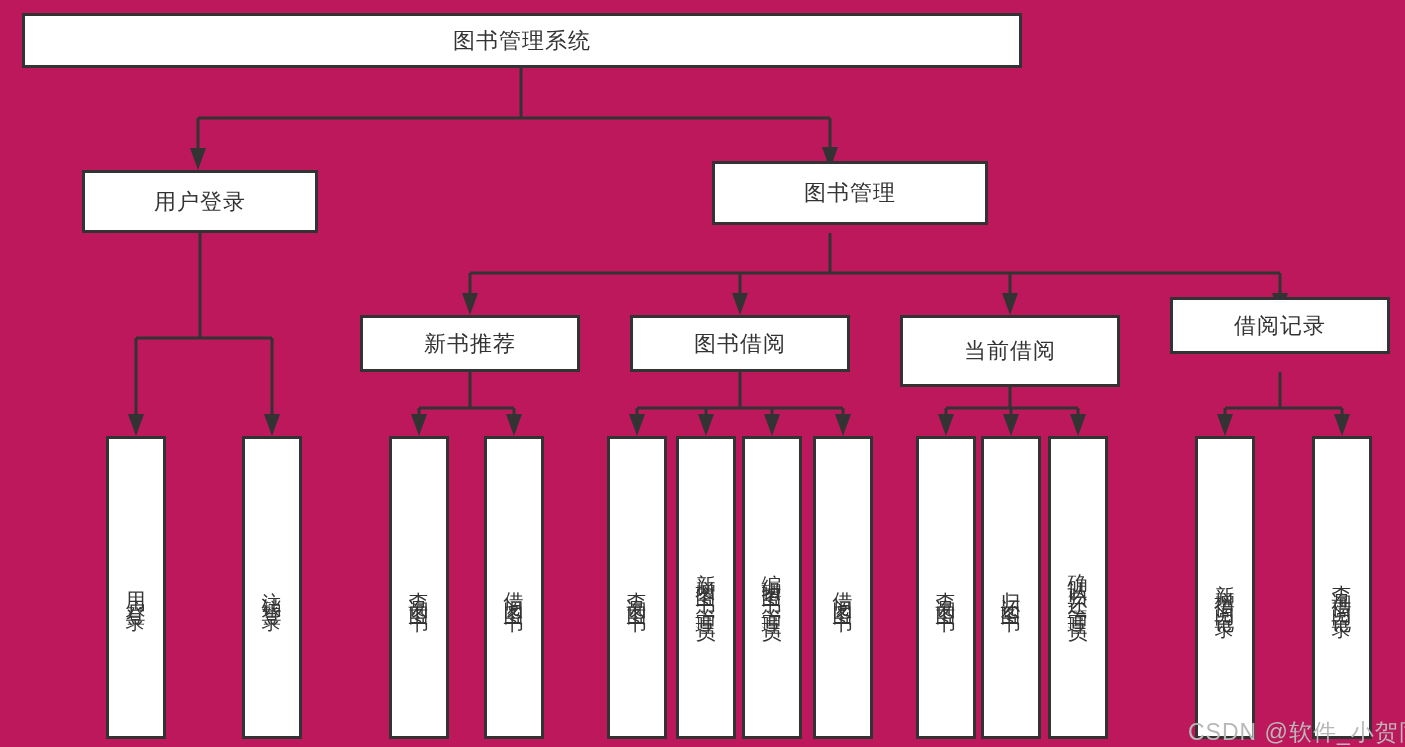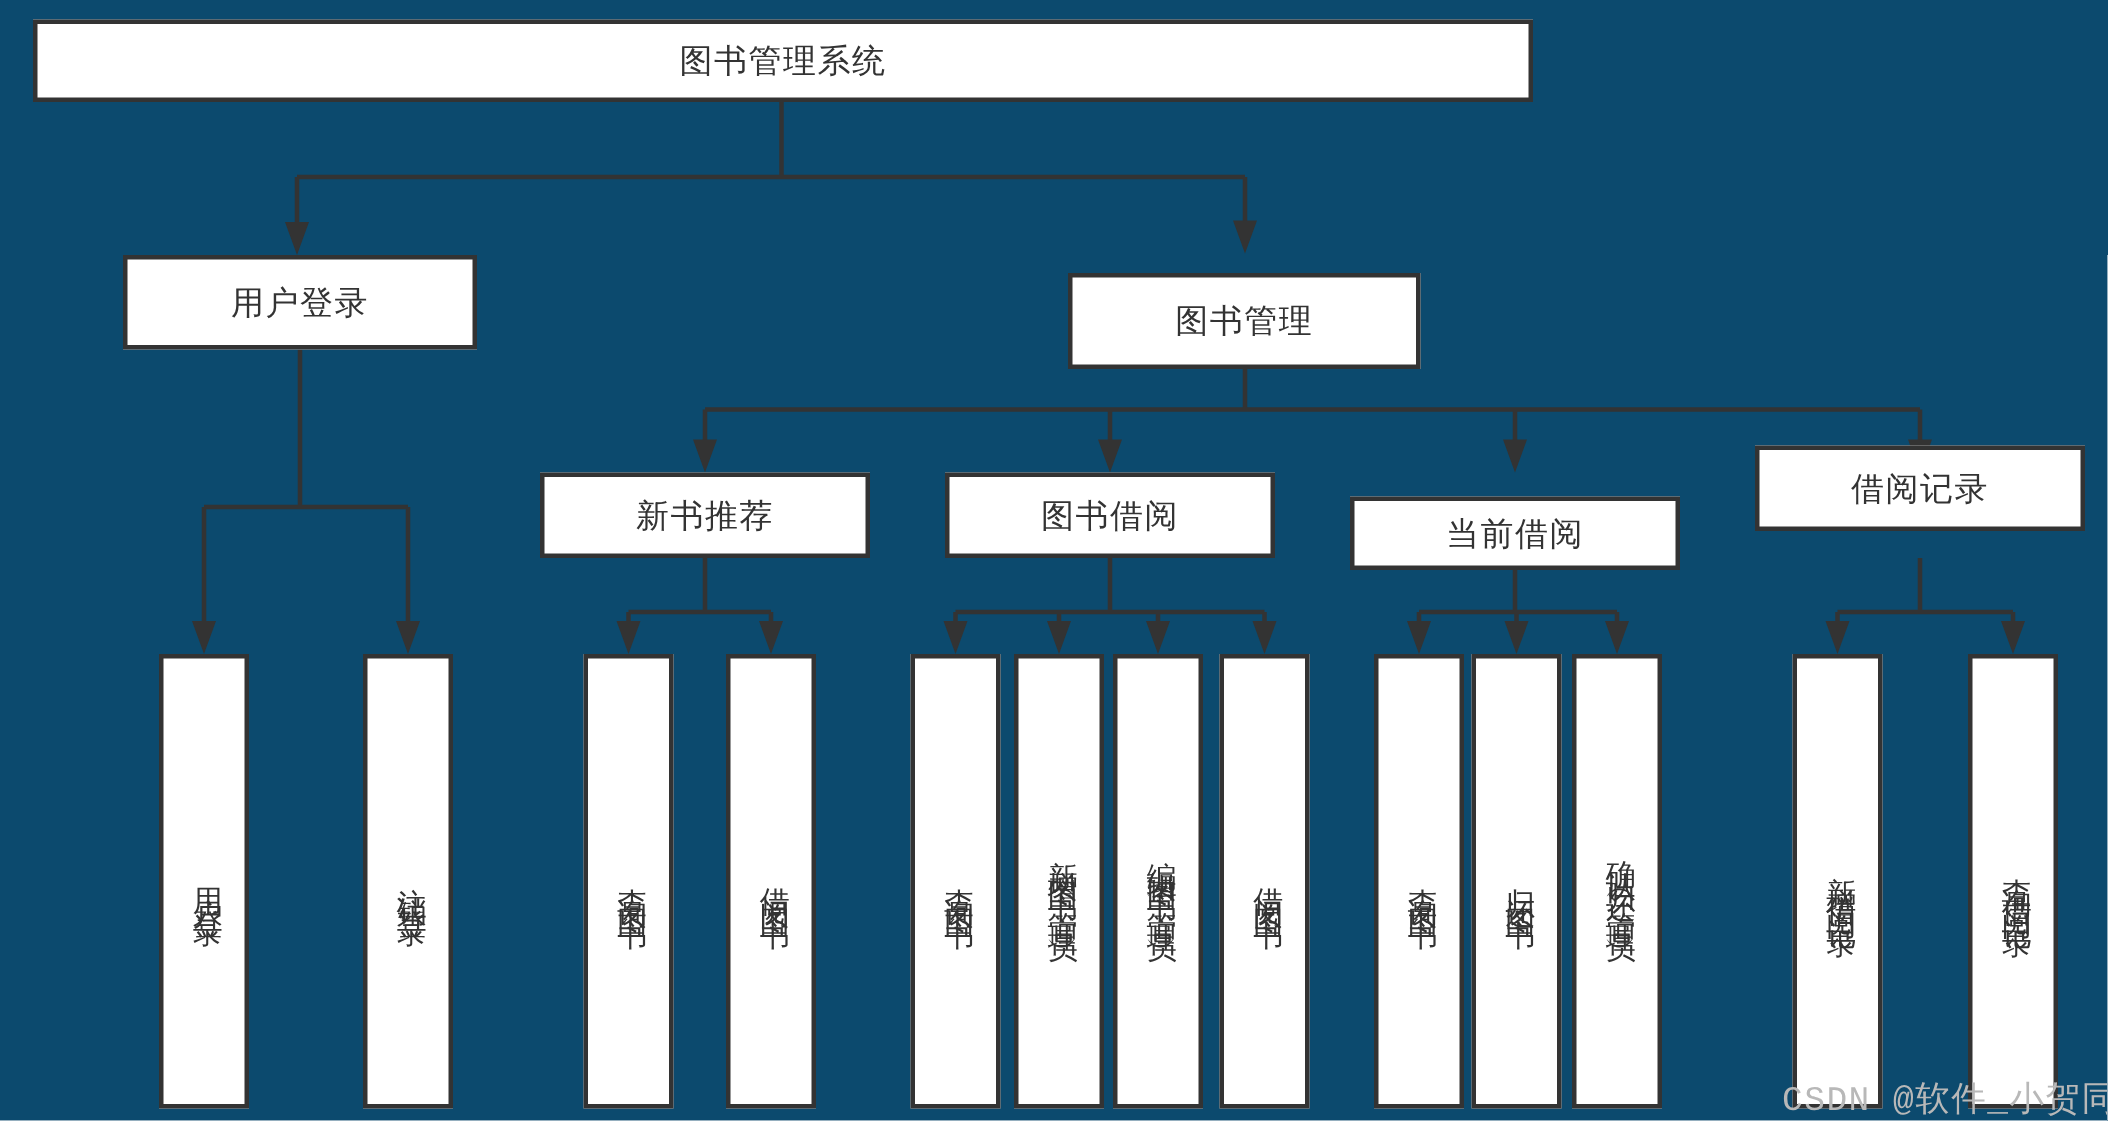--- a/index.html
+++ b/index.html
@@ -5,23 +5,23 @@
   :root{
     --line: #333333;
     --boxbg: #ffffff;
     --text: #333333;
     --wm: #b8b8b8;
   }
   html,body{margin:0;padding:0;background:#ffffff;}
   .canvas{
     position:relative;
     width:1405px;height:747px;
-    background:#0c4a6e;
+    background:#be185d;
     overflow:hidden;
-    font-family:Liberation Mono, monospace;
+    font-family:Liberation Sans, sans-serif;
   }
   .connectors{position:absolute;left:0;top:0;width:1405px;height:747px;}
   .connectors path{stroke:var(--line);stroke-width:3;fill:none;}
   .connectors polygon{fill:var(--line);stroke:none;}
   .node{
     position:absolute;
     box-sizing:border-box;
     border:3px solid var(--line);
     background:var(--boxbg);
     color:var(--text);
@@ -90,25 +90,25 @@
     <g>
       <path d="M1280,372 V408 M1225,408 H1342 M1225,408 V416 M1342,408 V416"></path>
       <polygon points="1217,414 1233,414 1225,436"></polygon>
       <polygon points="1334,414 1350,414 1342,436"></polygon>
     </g>
   </svg>
 
   <div class="node" style="left:22px;top:13px;width:1000px;height:55px;">图书管理系统</div>
 
   <div class="node" style="left:82px;top:170px;width:236px;height:63px;">用户登录</div>
-  <div class="node" style="left:712px;top:182px;width:235px;height:64px;">图书管理</div>
+  <div class="node" style="left:712px;top:161px;width:276px;height:64px;">图书管理</div>
 
   <div class="node" style="left:630px;top:315px;width:220px;height:57px;">图书借阅</div>
   <div class="node" style="left:360px;top:315px;width:220px;height:57px;">新书推荐</div>
-  <div class="node" style="left:900px;top:315px;width:220px;height:49px;margin-top:16px;">当前借阅</div>
+  <div class="node" style="left:900px;top:315px;width:220px;height:72px;">当前借阅</div>
   <div class="node" style="left:1170px;top:297px;width:220px;height:57px;">借阅记录</div>
 
   <div class="node leaf" style="left:106px;top:436px;width:60px;height:303px;">用户登录</div>
   <div class="node leaf" style="left:242px;top:436px;width:60px;height:303px;">注销登录</div>
 
   <div class="node leaf" style="left:389px;top:436px;width:60px;height:303px;">查询图书</div>
   <div class="node leaf" style="left:484px;top:436px;width:60px;height:303px;">借阅图书</div>
 
   <div class="node leaf" style="left:607px;top:436px;width:60px;height:303px;">查询图书</div>
   <div class="node leaf" style="left:676px;top:436px;width:60px;height:303px;">新增图书（管理员）</div>

